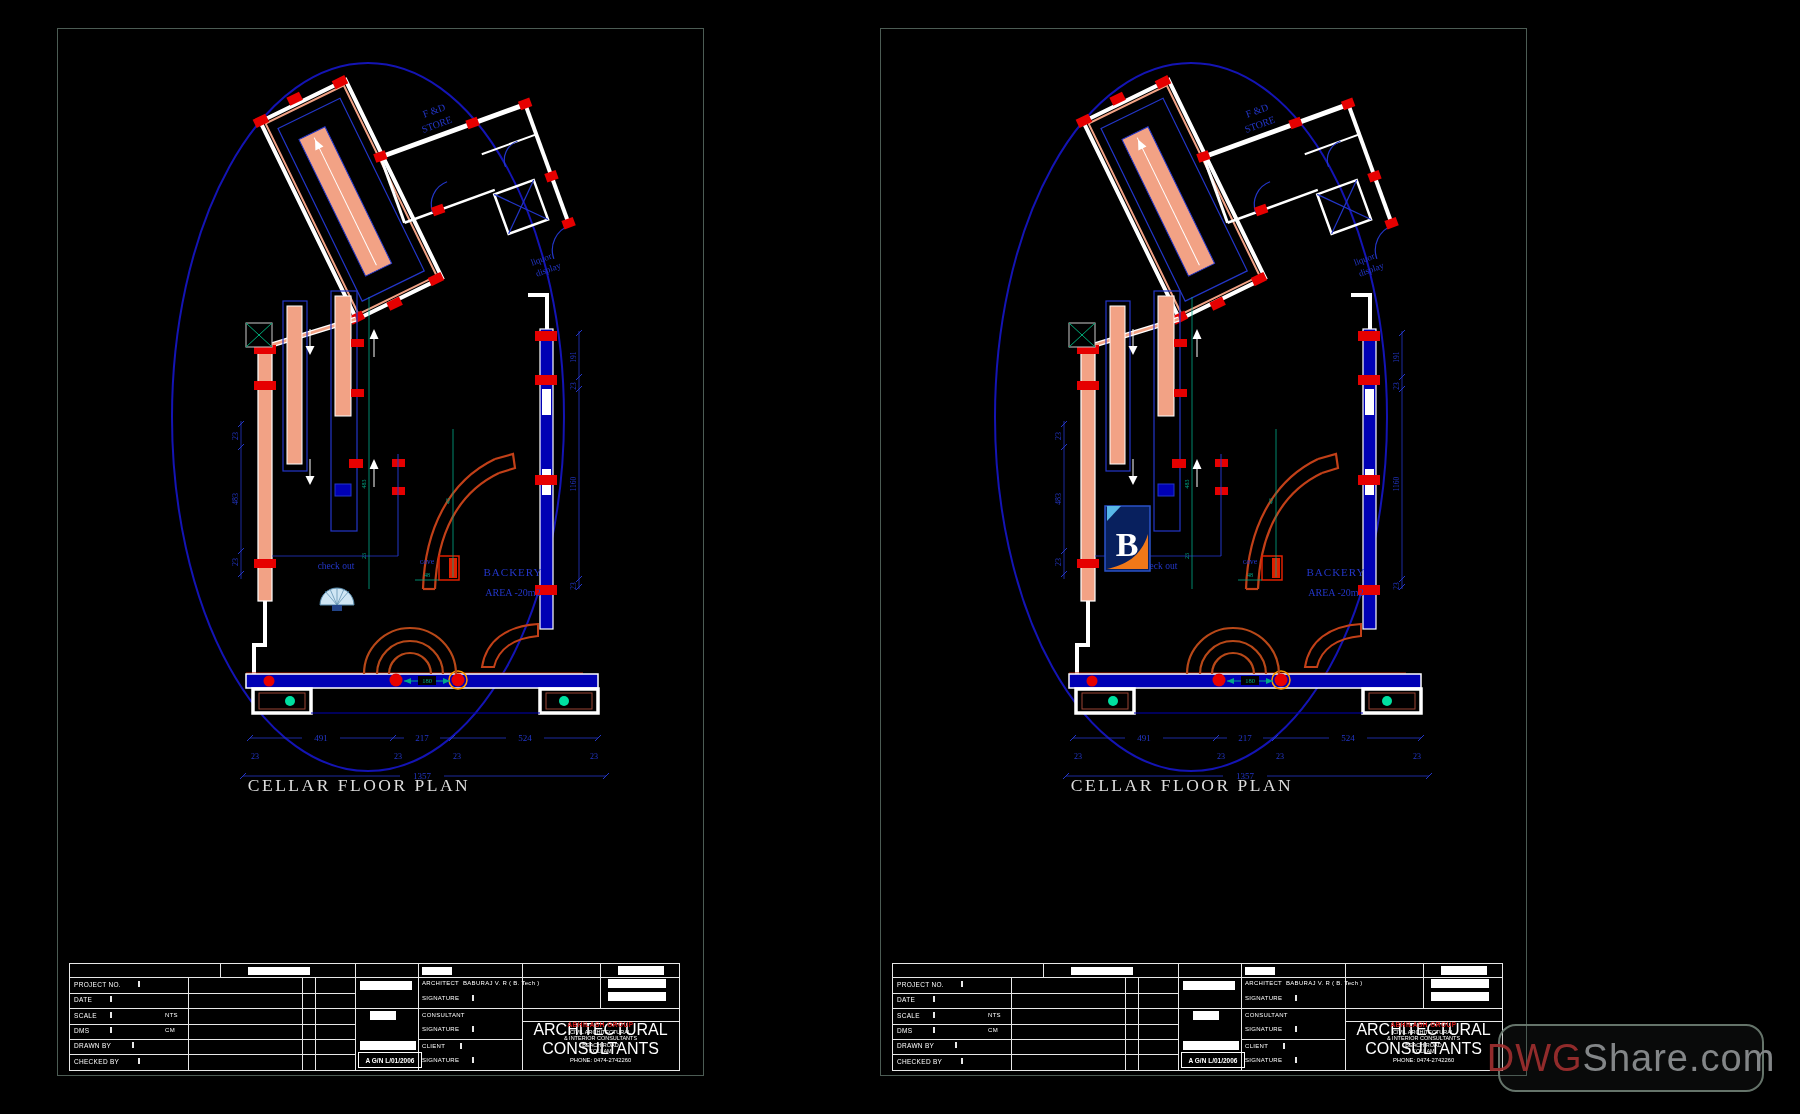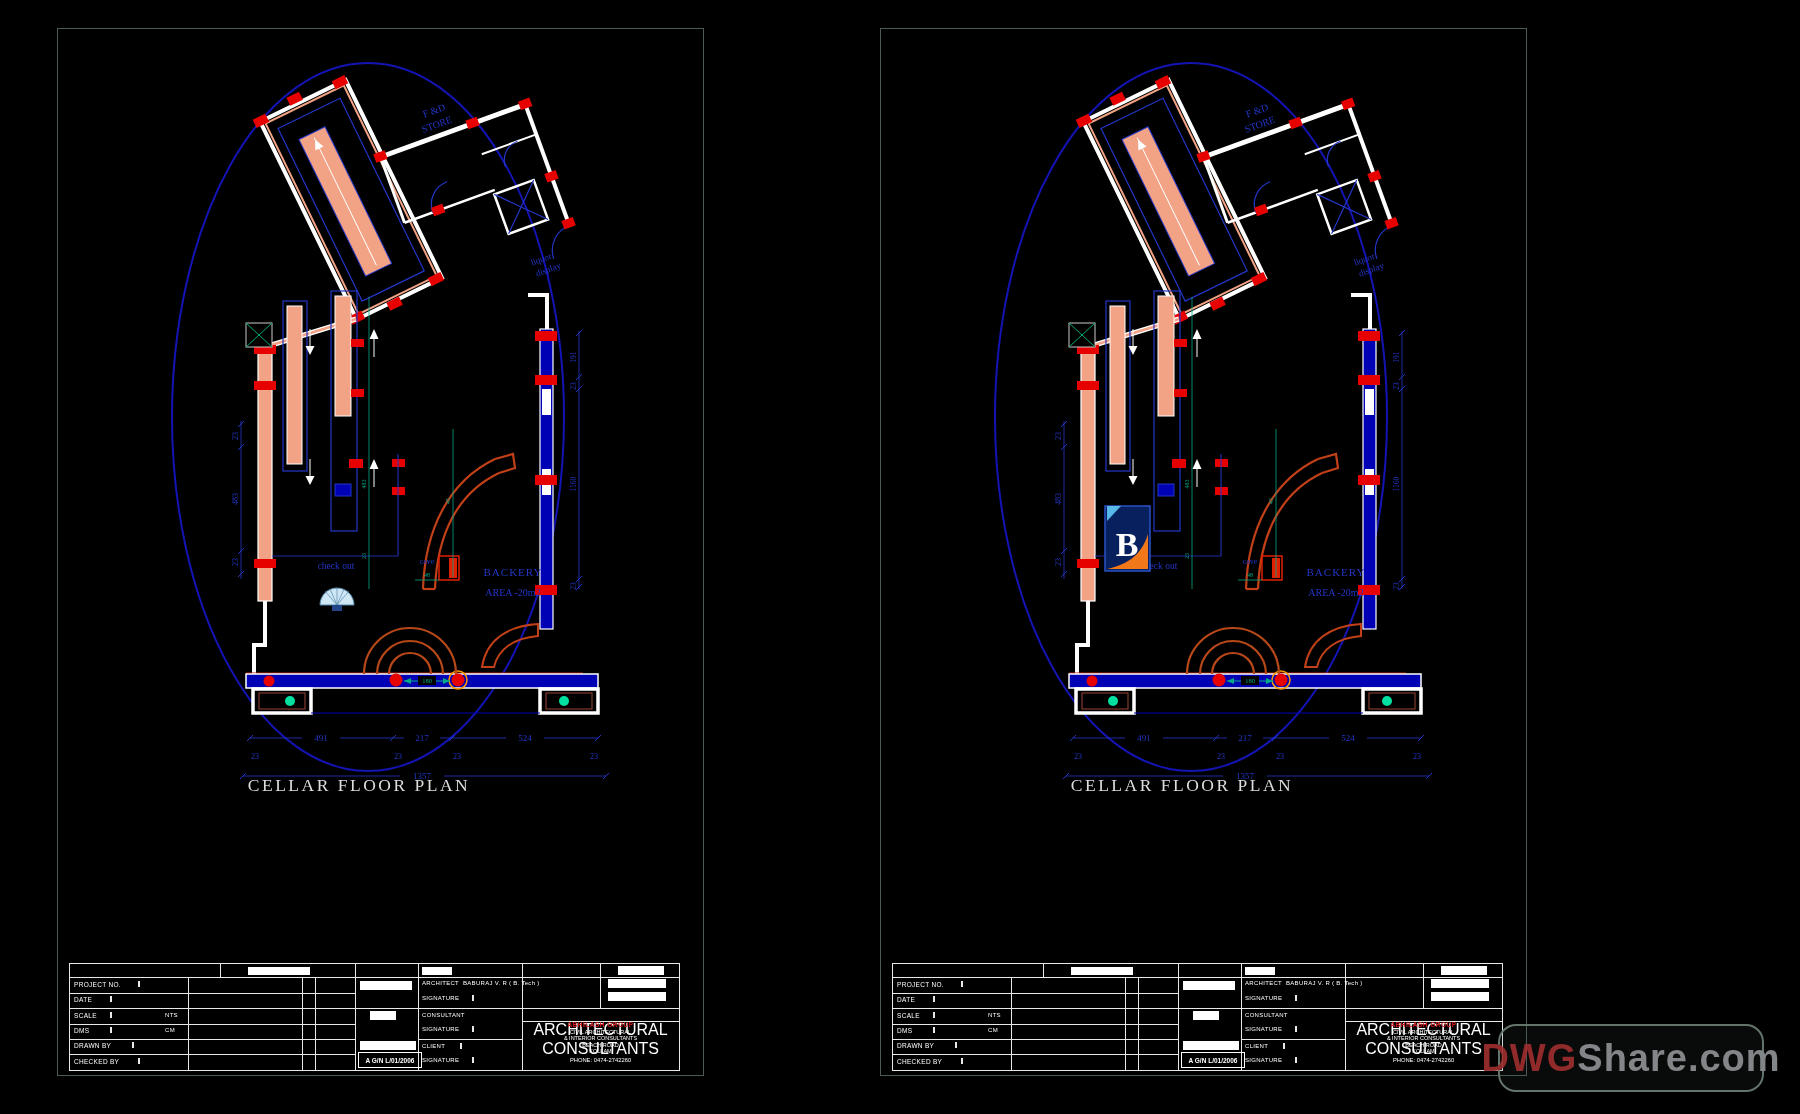--- a/index.html
+++ b/index.html
@@ -21,21 +21,21 @@
            border:1px solid #fff;font-size:6.5px;font-weight:bold;
            display:flex;align-items:center;justify-content:center;white-space:nowrap;}
   .firm{position:absolute;left:452px;top:57px;width:157px;text-align:center;line-height:1.18;}
   .firm .nm{color:#cc1515;font-weight:bold;font-size:6.5px;letter-spacing:.5px;}
   .firm .ln{font-size:5.5px;}
   .firm .ph{font-size:5.8px;margin-top:2px;}
   
   .wm{position:absolute;left:1498px;top:1024px;width:262px;height:64px;
       border:2px solid #6e7e74;border-radius:18px;background:rgba(70,80,76,.14);
       display:flex;align-items:center;justify-content:center;
-      font-weight:bold;font-size:38px;letter-spacing:1px;opacity:.92;}
+      font-weight:normal;font-size:38px;letter-spacing:1px;opacity:.92;}
   .wm .p1{color:#9e2f2f;} .wm .p2,.wm .p3{color:#8f9294;}
   svg text{font-family:"Liberation Serif",serif;}
 </style>
 </head>
 <body>
 
 <div class="sheet" id="sheet-left">
   <svg class="plan-svg" width="645" height="1046" viewBox="0 0 645 1046">
 
     <ellipse cx="310" cy="388" rx="196" ry="354" fill="none" stroke="#1414b4" stroke-width="2"></ellipse>

